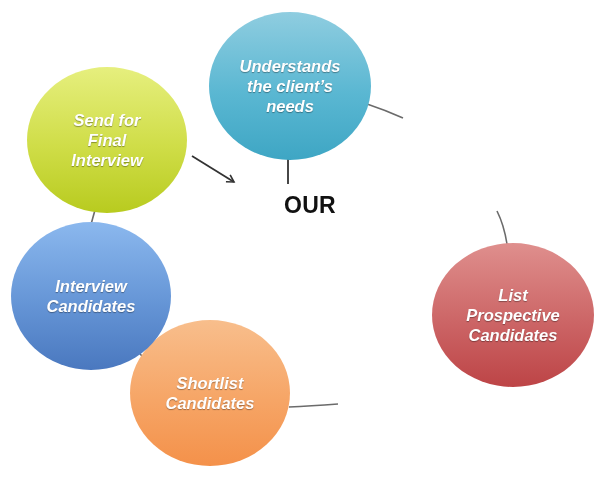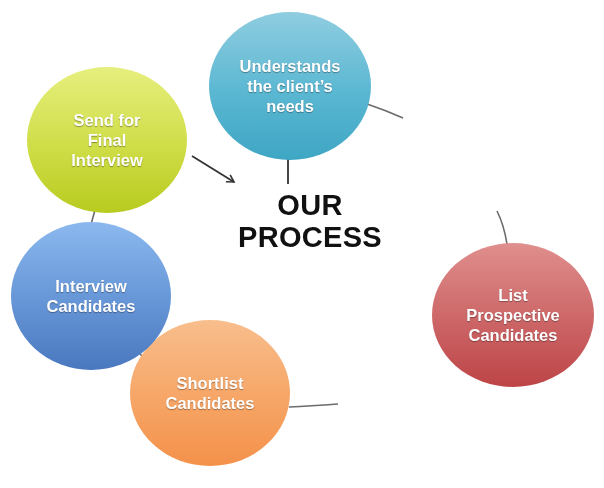--- a/index.html
+++ b/index.html
@@ -12,28 +12,28 @@
     text-align:center;
     color:#ffffff;
     font-family:"Liberation Sans", sans-serif;
     font-weight:bold;
     font-size:16.5px;
     line-height:20px;
     text-shadow: 0 1px 1px rgba(0,0,0,0.35);
     box-sizing:border-box;
     cursor:pointer;
   }
-  .node .label { white-space:pre-line; padding:0 6px; }
+  .node .label { white-space:pre-line; padding:0 6px;font-style:italic; }
   .title {
     position:absolute;
     left:190px; top:189px; width:240px;
     text-align:center;
     font-family:"Liberation Sans", sans-serif;
     font-weight:bold;
-    font-size:29px;
+    font-size:23px;
     line-height:32px;
     color:#111111;
     letter-spacing:0.3px;
   }
   .title span { display:block; }
   svg.lines { position:absolute; left:0; top:0; }
 </style>
 </head>
 <body>
 
@@ -82,16 +82,15 @@
   </div>
 
   <div class="node" style="left:27px; top:67px; width:160px; height:146px; background:linear-gradient(180deg,#e6ef7e 0%,#cfdd47 55%,#b8cb1f 100%);">
     <span class="label">Send for
 Final
 Interview</span>
   </div>
 
   <div class="title">
     <span>OUR</span>
-    <span>PROCESS</span>
   </div>
 
 </div>
 
 </body></html>

